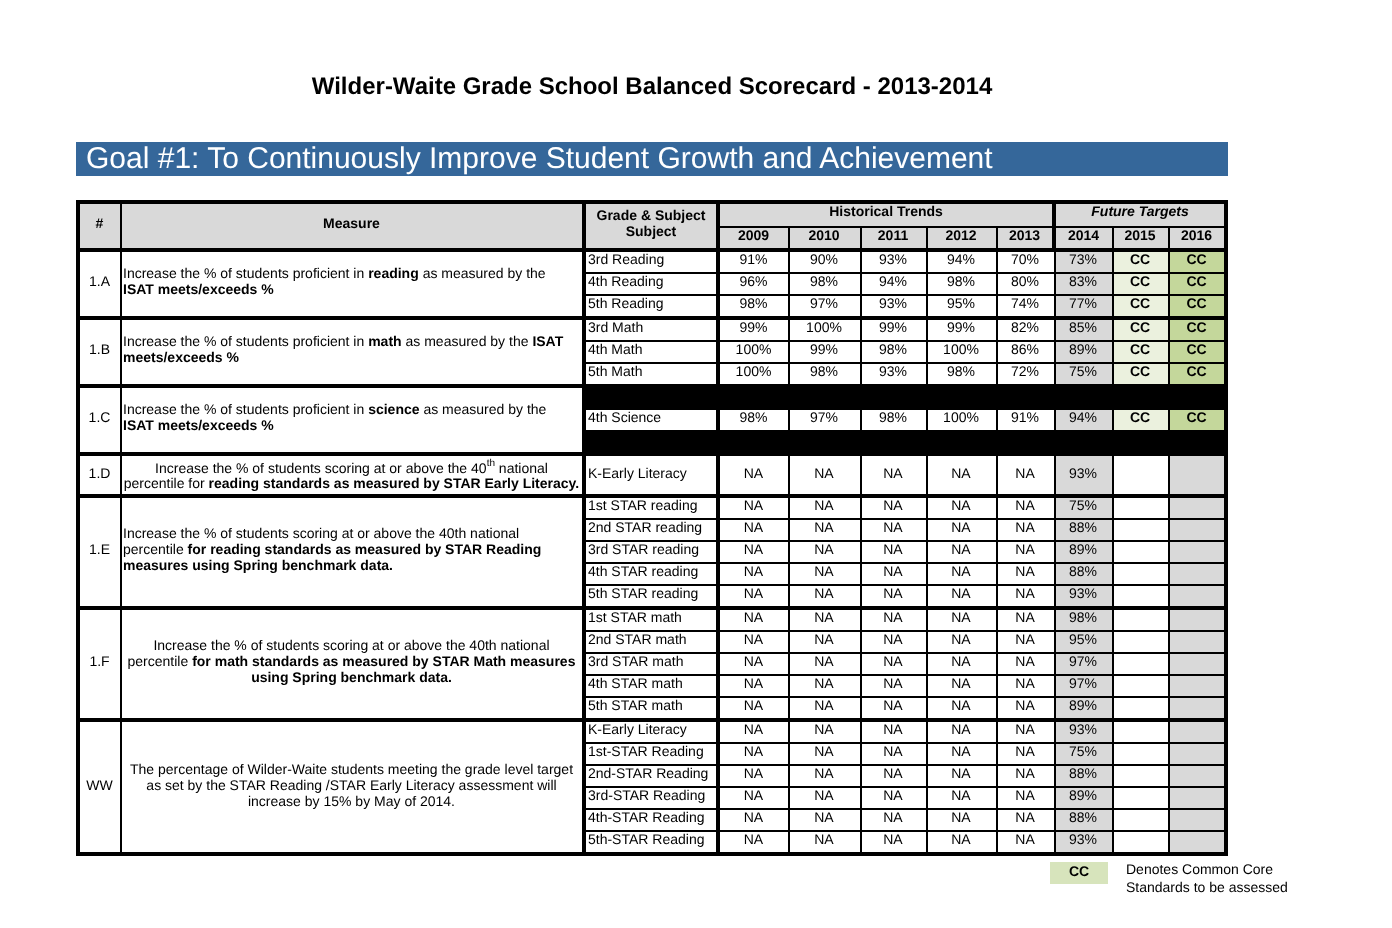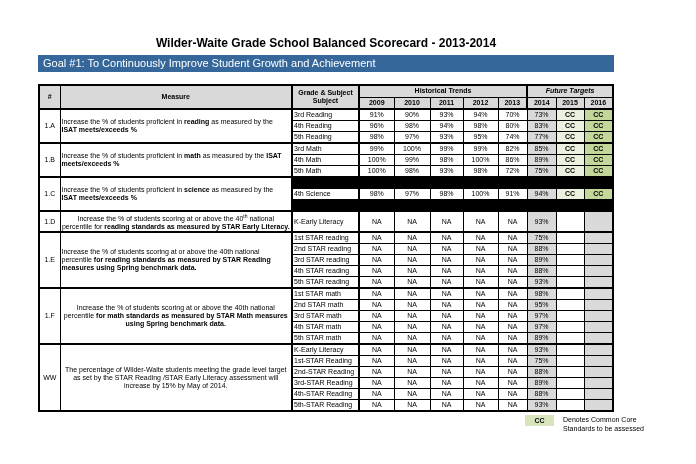--- a/index.html
+++ b/index.html
@@ -5,25 +5,25 @@
   html,body { margin:0; padding:0; }
   body {
     width:696px; height:464px; position:relative; overflow:hidden;
     background:#ffffff; color:#000;
     font-family:"Liberation Sans", sans-serif;
   }
   .wrap { position:absolute; left:38px; top:36px; width:576px; }
 
   .title {
     text-align:center; font-size:12px; font-weight:bold;
-    margin:0 0 5px 0; line-height:14px;
+    margin:0 0 21px 0; line-height:14px;
   }
   .banner {
     background:var(--banner_blue); color:#fff;
-    font-size:11px; line-height:13px; padding:2px 4px 2px 5px;
+    font-size:15px; line-height:13px; padding:2px 4px 2px 5px;
     margin-bottom:12px;
   }
 
   table.score {
     border-collapse:collapse; table-layout:fixed; width:574px;
     border:2px solid #000;
   }
   .score th, .score td {
     border:1px solid #000; font-size:7px; line-height:8px;
     padding:0 1px; overflow:hidden; vertical-align:middle;

